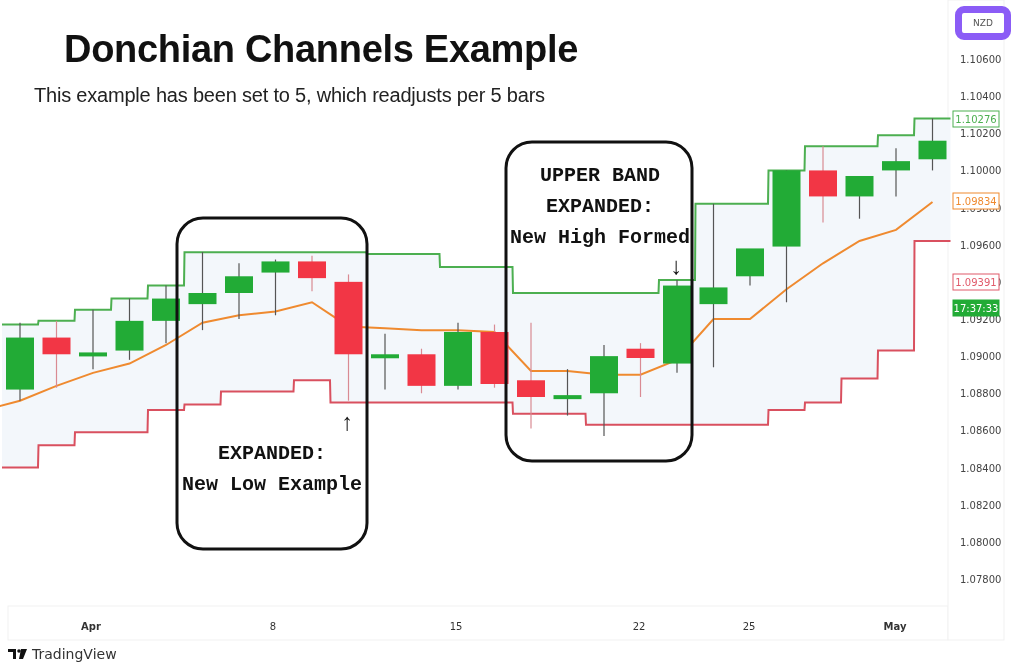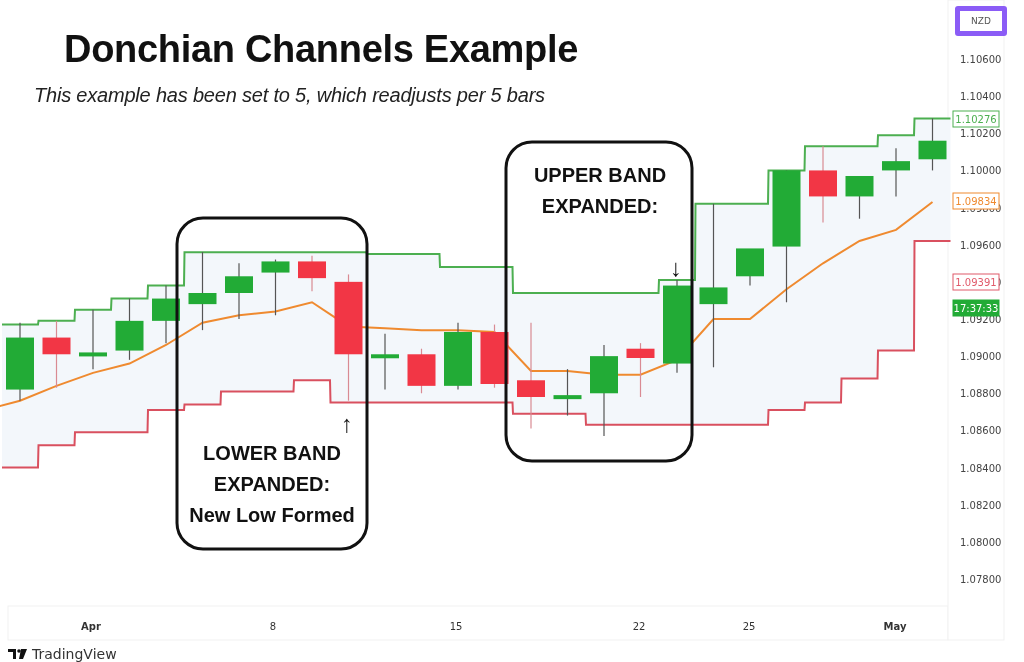--- a/index.html
+++ b/index.html
@@ -1,25 +1,25 @@
 <!DOCTYPE html>
 <html><head>
 <meta charset="utf-8">
 <style>
   html,body{margin:0;padding:0;background:#ffffff;}
   body{width:1024px;height:662px;position:relative;overflow:hidden;font-family:"DejaVu Sans",sans-serif;}
   #chart{position:absolute;left:0;top:0;width:1024px;height:662px;}
   .title{position:absolute;left:32px;top:28px;font-family:"Liberation Sans",sans-serif;font-weight:700;font-size:38px;color:#111;letter-spacing:-0.3px;margin-left:32px;}
-  .subtitle{position:absolute;left:34px;top:84px;font-family:"Liberation Sans",sans-serif;font-size:20px;color:#222;letter-spacing:-0.2px;font-style:italic;}
+  .subtitle{position:absolute;left:34px;top:84px;font-family:"Liberation Sans",sans-serif;font-size:20px;color:#222;letter-spacing:-0.2px;}
   .axis-label{font-family:"DejaVu Sans",sans-serif;font-size:10px;fill:#444;}
   .xlabel{font-family:"DejaVu Sans",sans-serif;font-size:10px;fill:#333;}
   .xlabel.bold{font-weight:700;}
-  .anno{position:absolute;text-align:center;font-family:Liberation Sans, sans-serif;font-weight:700;font-size:20px;line-height:31px;color:#111;}
+  .anno{position:absolute;text-align:center;font-family:Liberation Mono, monospace;font-weight:700;font-size:20px;line-height:31px;color:#111;}
   .brand{position:absolute;left:8px;top:646px;display:flex;align-items:center;gap:4px;font-family:"DejaVu Sans",sans-serif;font-size:14px;color:#333;}
-  .currency{position:absolute;left:955px;top:6px;width:42px;height:20px;border:5px solid #8b5cf6;border-radius:3px;font-size:9px;color:#555;display:flex;align-items:center;justify-content:center;background:#fff;}
+  .currency{position:absolute;left:955px;top:6px;width:42px;height:20px;border:7px solid #8b5cf6;border-radius:9px;font-size:9px;color:#555;display:flex;align-items:center;justify-content:center;background:#fff;}
 </style>
 </head>
 <body>
 
 <svg id="chart" width="1024" height="662" viewBox="0 0 1024 662" xmlns="http://www.w3.org/2000/svg">
   <rect x="0" y="0" width="1024" height="662" fill="#ffffff"></rect>
 
   <rect x="8" y="0" width="940" height="606" fill="#ffffff"></rect>
 
   <rect x="8" y="606" width="940" height="34" fill="#ffffff" stroke="#f1f1f1"></rect>
@@ -186,29 +186,29 @@
 
   <rect x="177" y="218" width="190" height="331" rx="26" ry="26" fill="none" stroke="#111" stroke-width="3"></rect>
   <rect x="506" y="142" width="186" height="319" rx="26" ry="26" fill="none" stroke="#111" stroke-width="3"></rect>
 </svg>
 
 <div class="title">Donchian Channels Example</div>
 <div class="subtitle">This example has been set to 5, which readjusts per 5 bars</div>
 <div class="currency">NZD</div>
 
 <div class="anno" style="left:178px;top:438px;width:188px;">
-  <div>LOWER BAND</div>
   <div>EXPANDED:</div>
-  <div>New Low Formed</div>
+  <div>New Low Example</div>
 </div>
 <div class="anno" style="left:333px;top:408px;width:28px;font-size:24px;">↑</div>
 
 <div class="anno" style="left:507px;top:160px;width:186px;">
   <div>UPPER BAND</div>
   <div>EXPANDED:</div>
+  <div>New High Formed</div>
 </div>
 <div class="anno" style="left:662px;top:252px;width:28px;font-size:24px;">↓</div>
 
 <div class="brand">
   <svg width="20" height="10" viewBox="0 0 20 10">
     <path d="M0 0 H8 V10 H5 V3 H0 Z" fill="#111"></path>
     <circle cx="11" cy="2" r="1.8" fill="#111"></circle>
     <path d="M13 0 H19 L15 10 H11 Z" fill="#111"></path>
   </svg>
   <span>TradingView</span>

